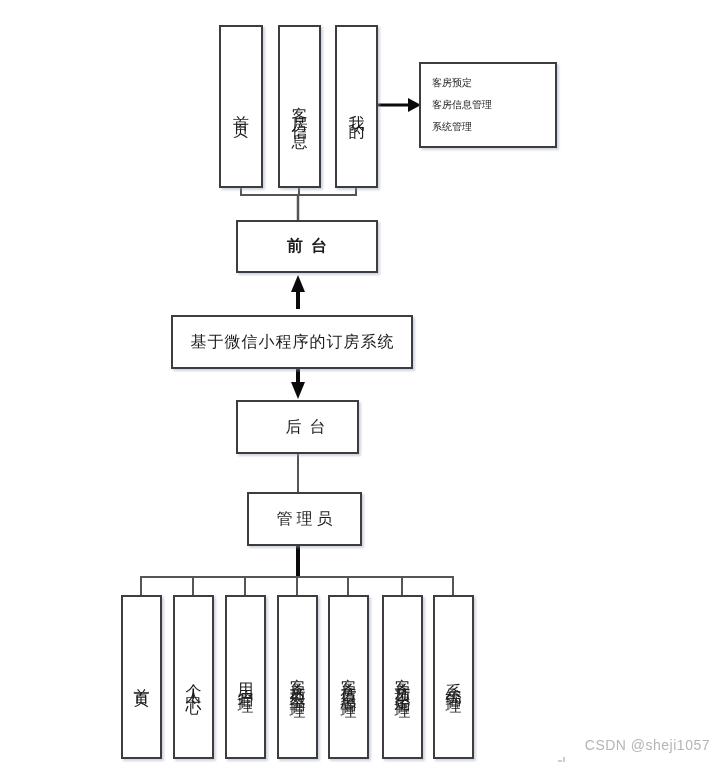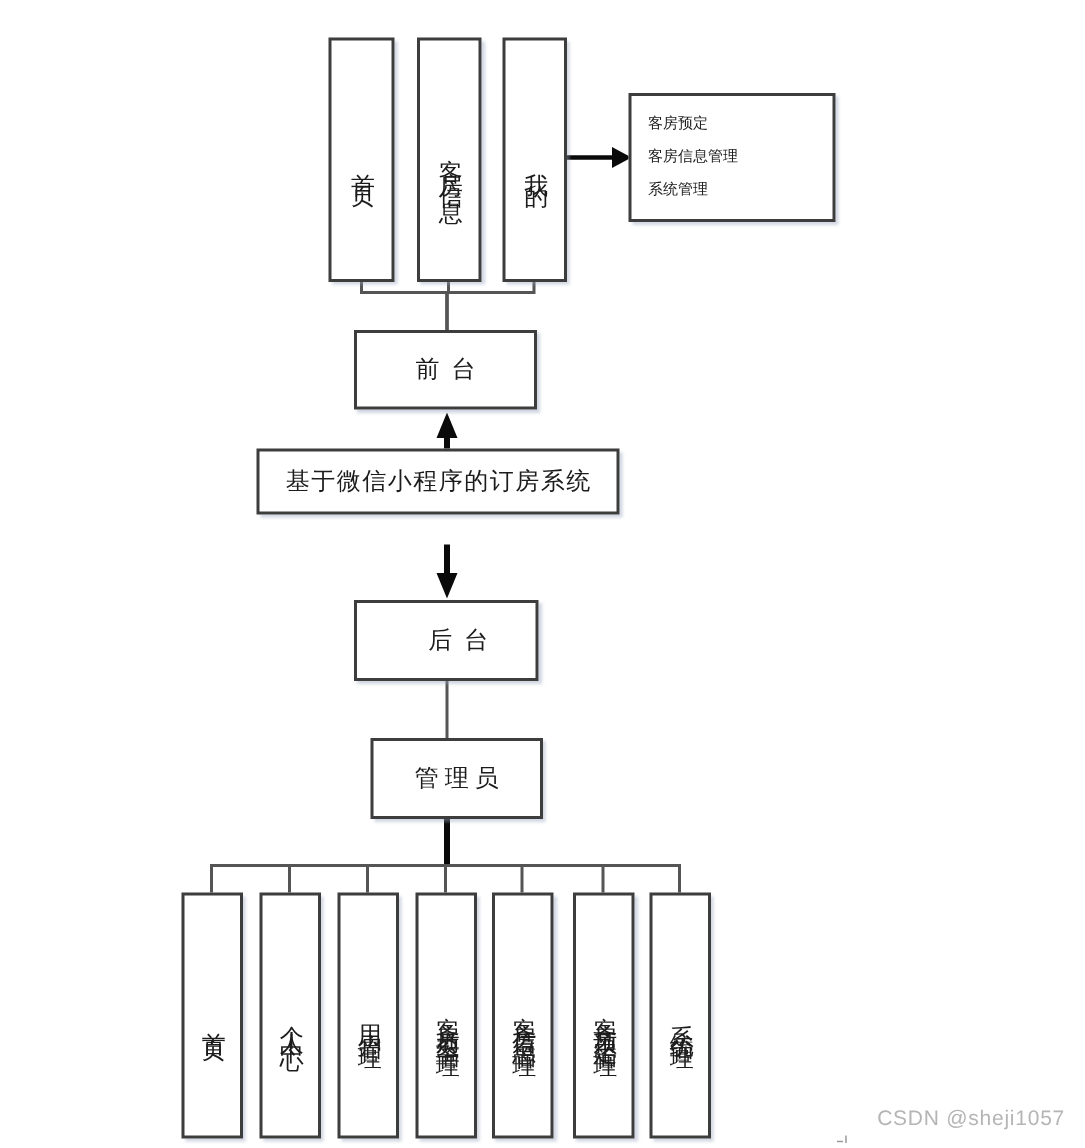--- a/index.html
+++ b/index.html
@@ -93,25 +93,25 @@
   <div class="node" style="left:335px;top:25px;width:43px;height:163px;">
     <span class="vlabel wide">我的</span>
   </div>
 
   <div class="node features" style="left:419px;top:62px;width:138px;height:86px;">
     <div>客房预定</div>
     <div>客房信息管理</div>
     <div>系统管理</div>
   </div>
 
-  <div class="node" style="left:236px;top:220px;width:122px;height:53px;">
+  <div class="node" style="left:236px;top:220px;width:142px;height:53px;font-weight:bold;">
     <span class="hlabel">前台</span>
   </div>
 
-  <div class="node" style="left:171px;top:299px;width:242px;height:44px;align-items:center;">
+  <div class="node" style="left:171px;top:315px;width:242px;height:54px;align-items:center;">
     <span class="hlabel tight">基于微信小程序的订房系统</span>
   </div>
 
   <div class="node" style="left:236px;top:400px;width:123px;height:54px;padding-left:16px;">
     <span class="hlabel">后台</span>
   </div>
 
   <div class="node" style="left:247px;top:492px;width:115px;height:54px;">
     <span class="hlabel" style="letter-spacing:4px;padding-left:4px;">管理员</span>
   </div>

